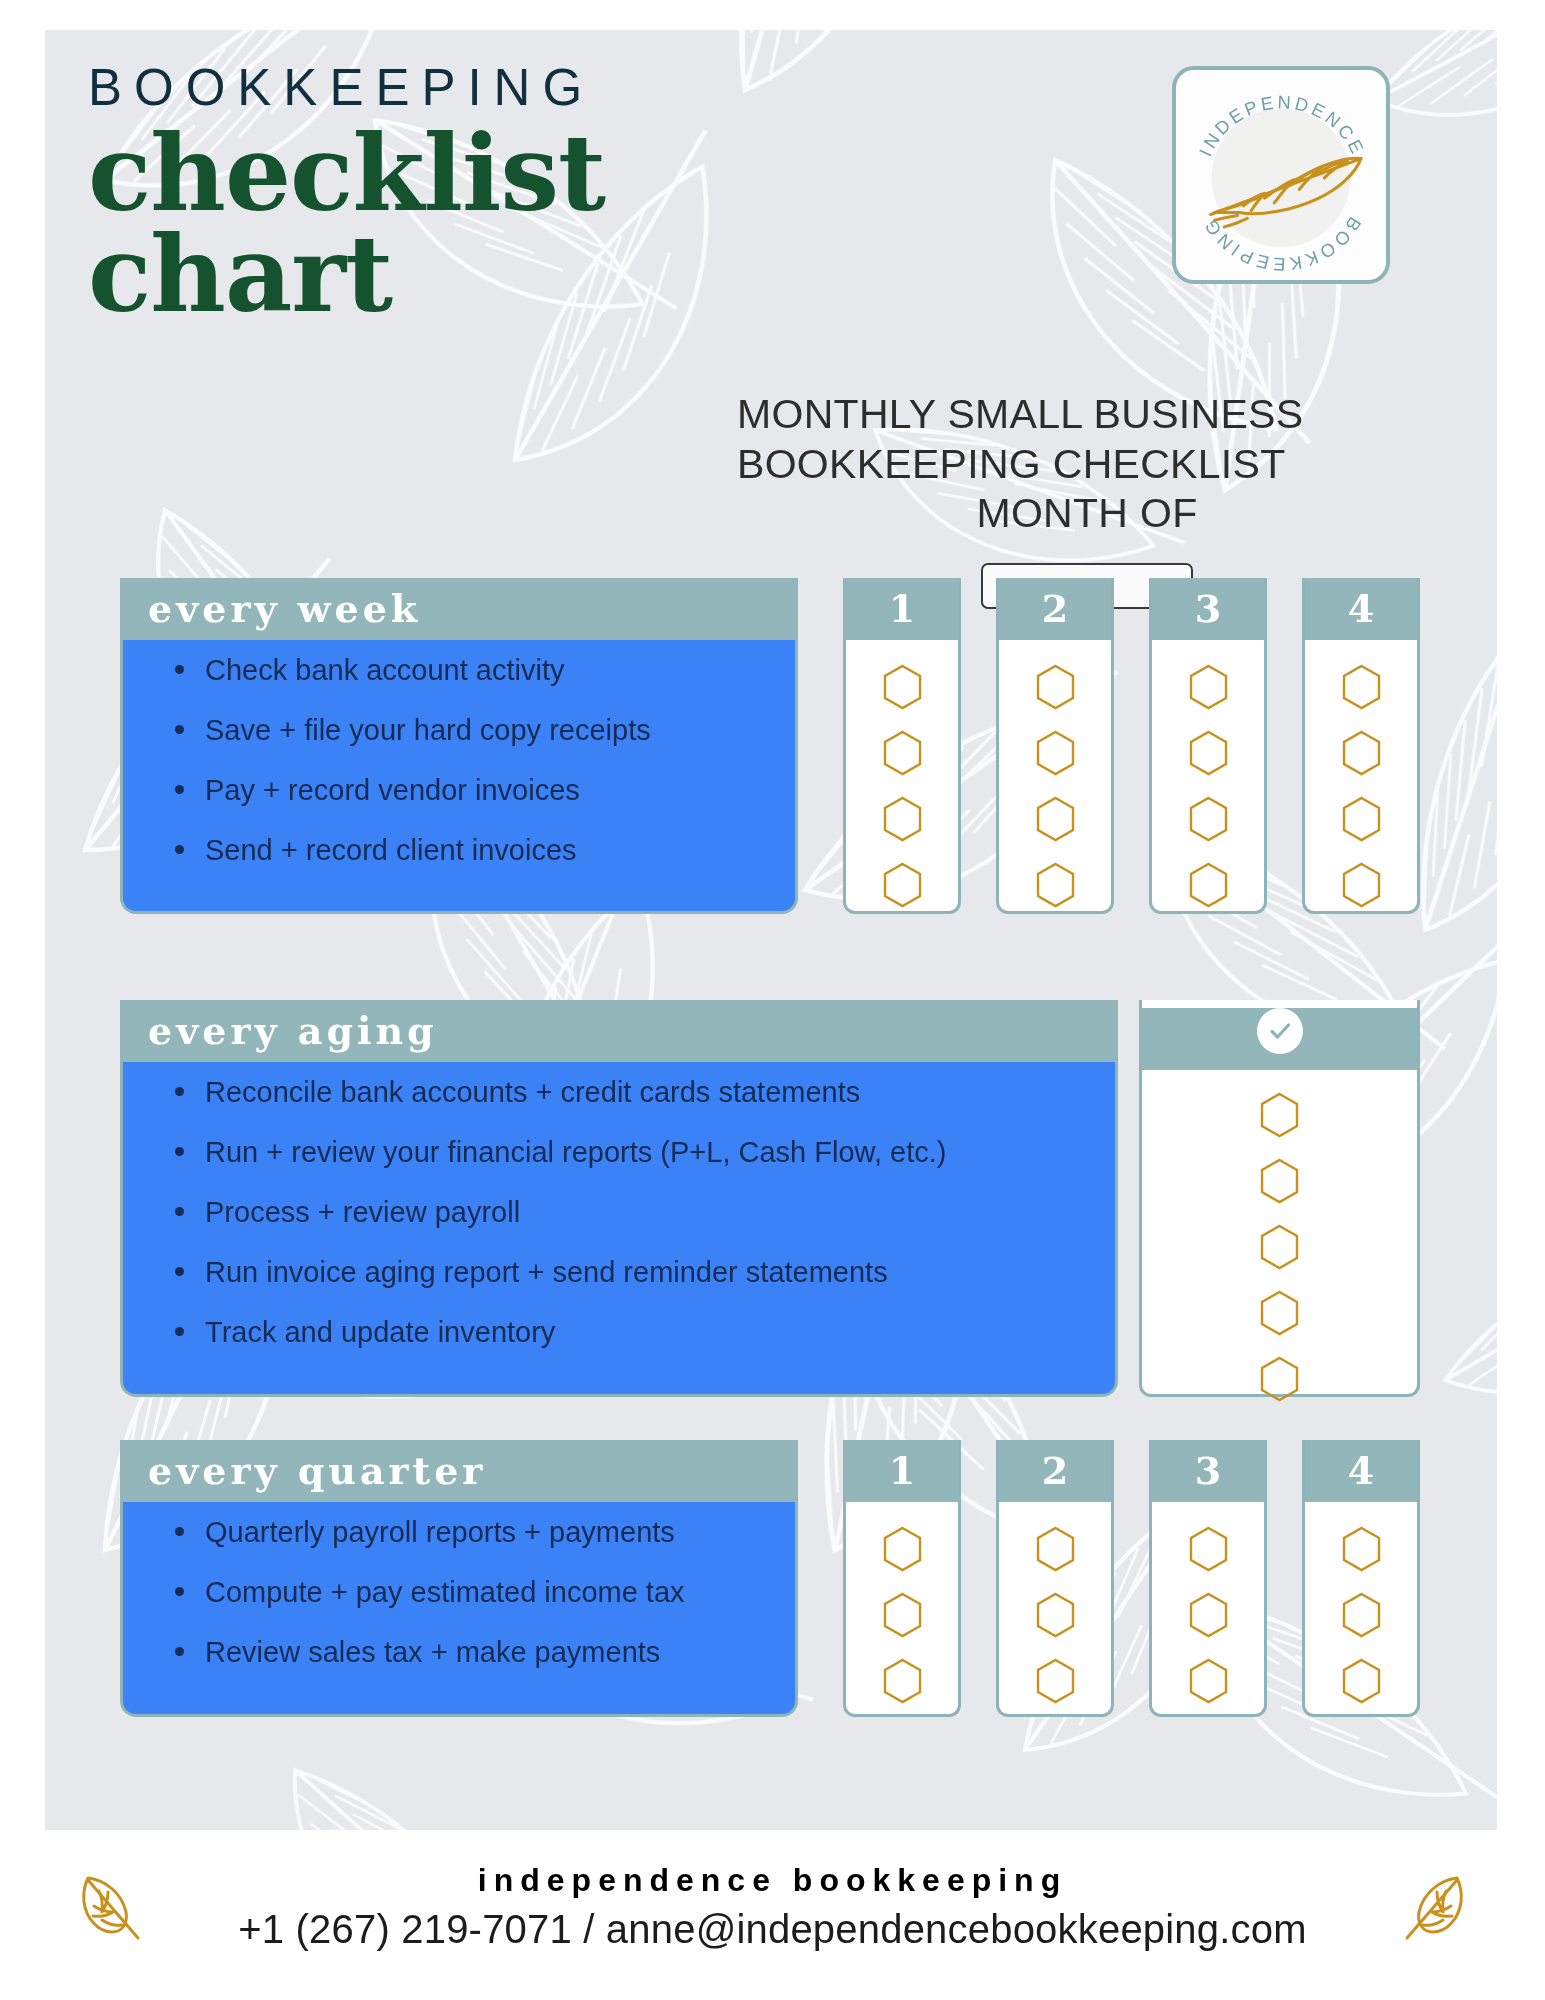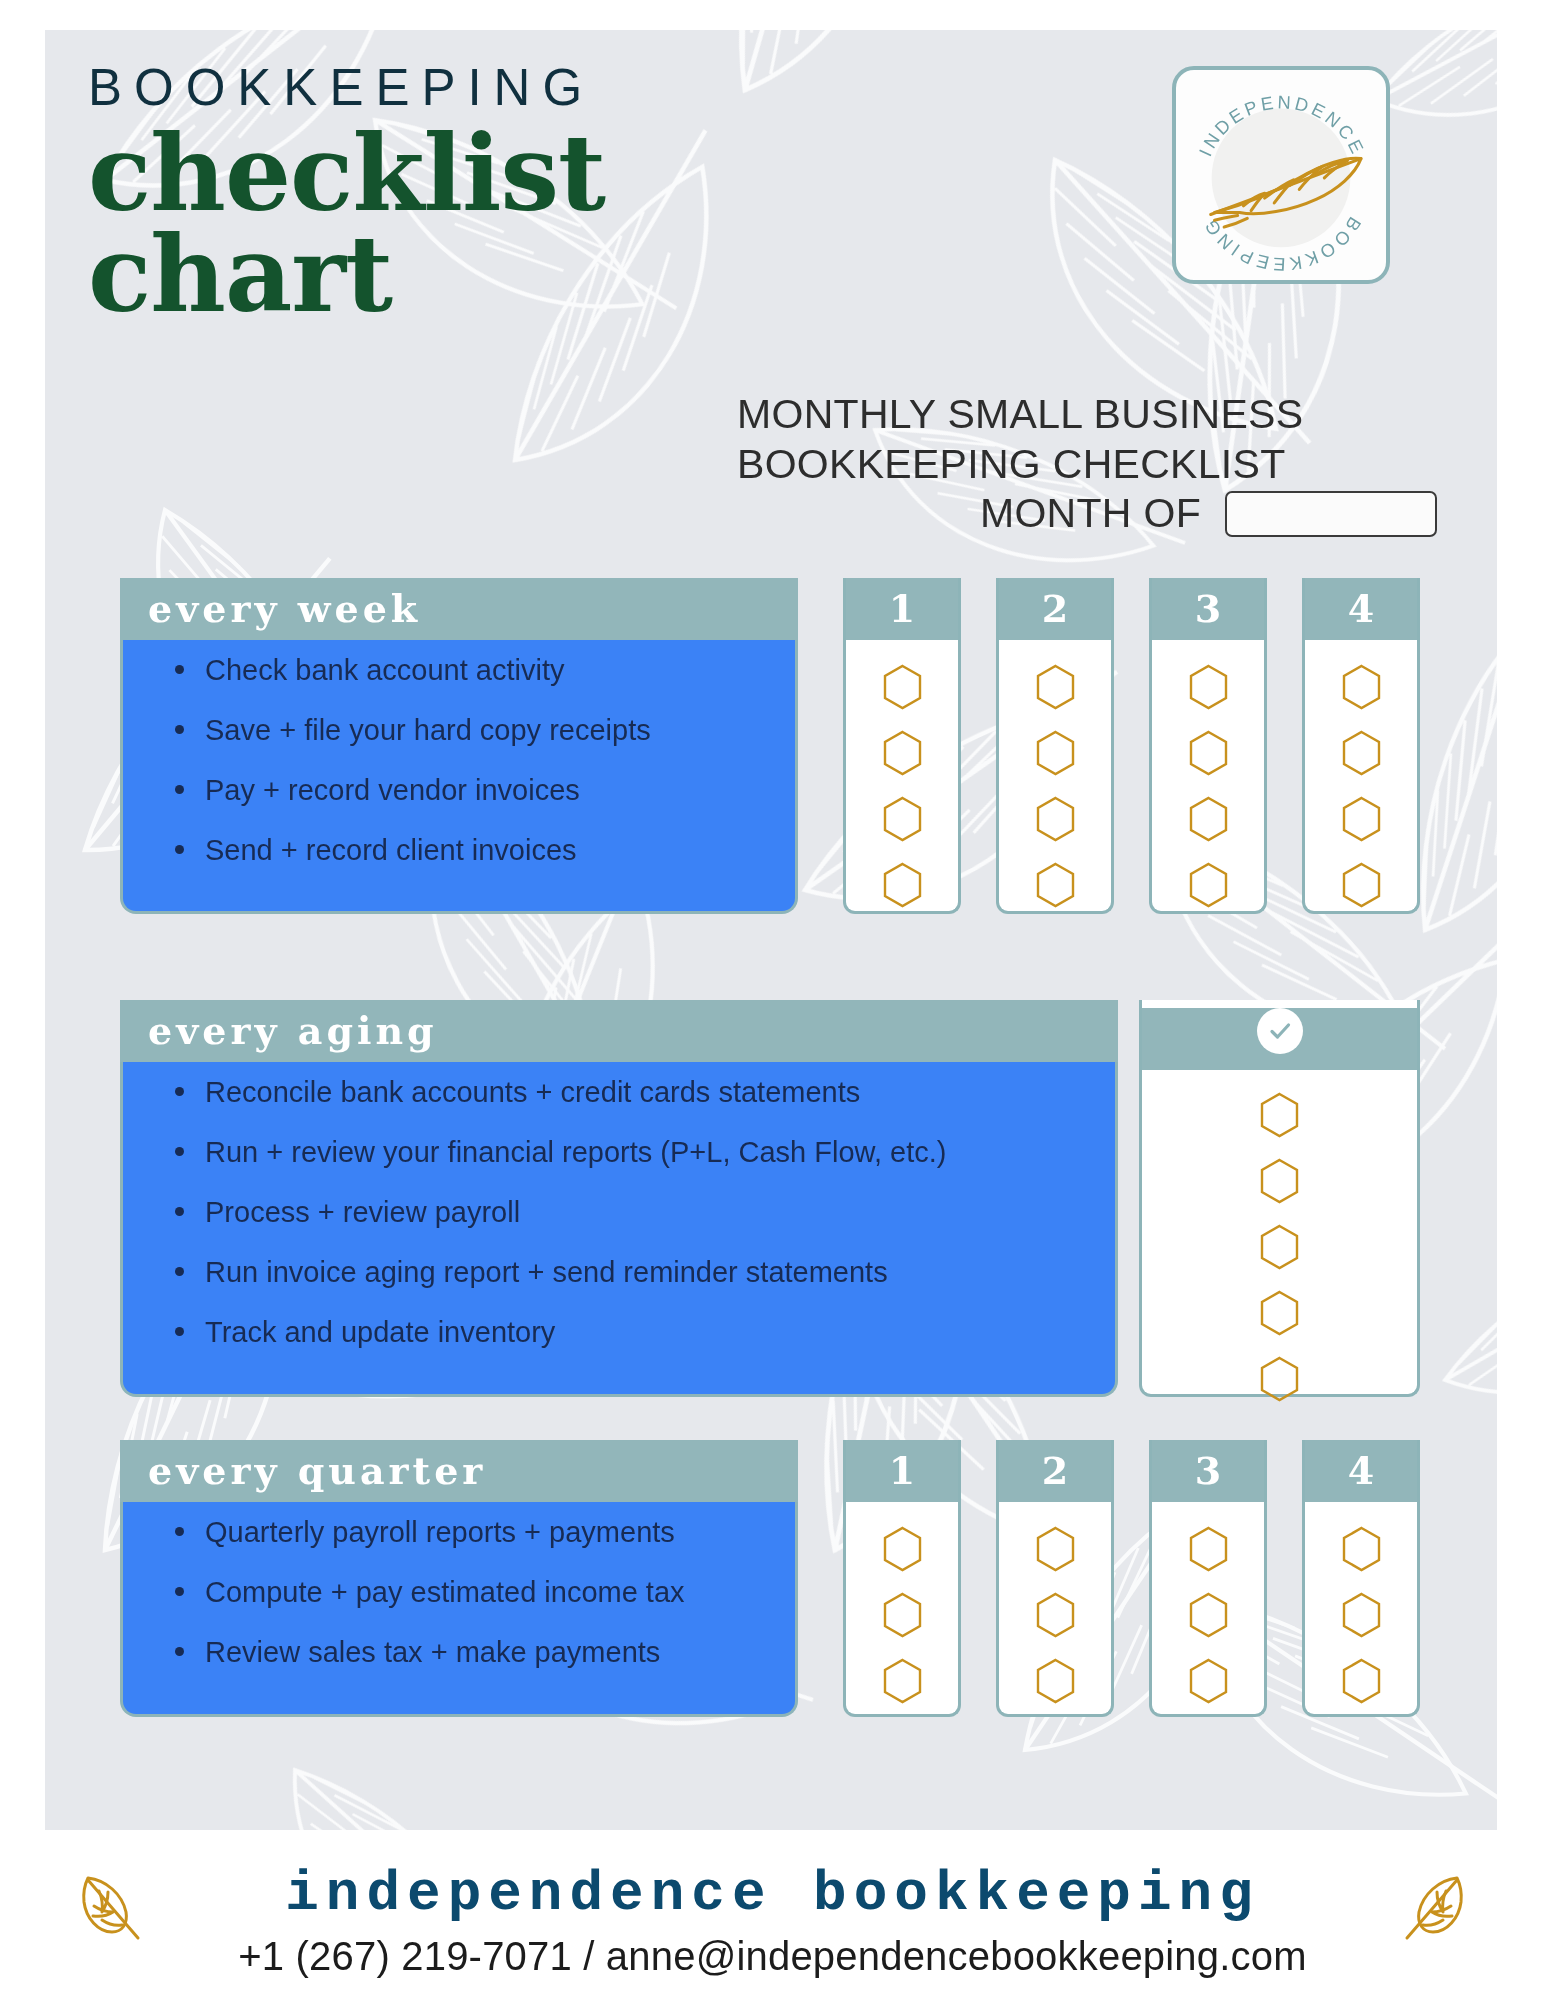--- a/index.html
+++ b/index.html
@@ -73,21 +73,21 @@
     position: absolute;
     right: 108px;
     top: 390px;
     width: 700px;
     font-size: 41px;
     line-height: 1.21;
     color: #2d2d2d;
     font-weight: 300;
     letter-spacing: .3px;
   }
-  .month-line { display:flex; justify-content:flex-end; align-items:center; gap:24px; }
+  .month-line { display:flex; justify-content:flex-end; align-items:center; gap:24px;flex-direction:column; }
   #month-input {
     display:inline-block;
     width: 212px;
     height: 46px;
     background: #fbfbfb;
     border: 2px solid #3a3a3a;
     border-radius: 7px;
   }
 
   
@@ -160,25 +160,25 @@
   }
 
   
   #footer {
     position:absolute;
     left:0; top: 1862px;
     width: 1545px;
     text-align:center;
   }
   #brand {
-    font-family:Liberation Mono, monospace;
+    font-family:Liberation Sans, sans-serif;
     font-weight:700;
-    font-size: 56px;
+    font-size: 32px;
     letter-spacing: 7px;
-    color:#0c4a6e;
+    color:#000000;
   }
   #contact {
     font-size: 40px;
     font-weight: 300;
     color:#1c1c1c;
     margin-top: 8px;
     letter-spacing: .2px;
   }
   .foot-feather { position:absolute; top: 6px; }
   .foot-feather.left { left: 72px; }

